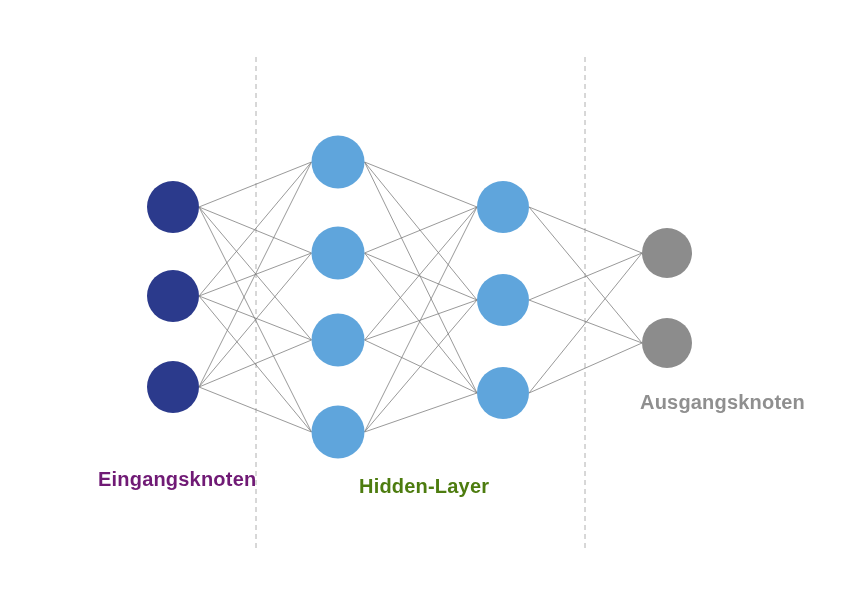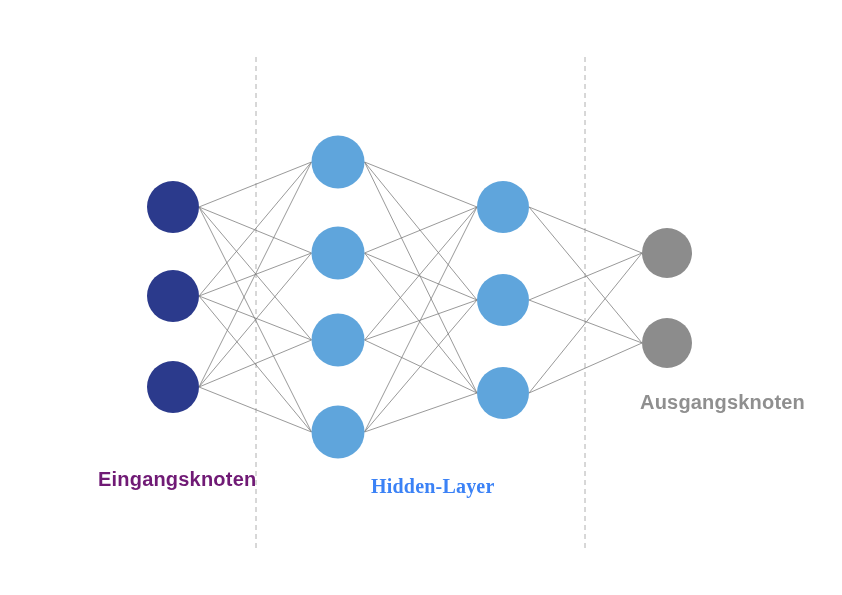--- a/index.html
+++ b/index.html
@@ -74,16 +74,16 @@
       <circle cx="338" cy="432" r="26.5" fill="#5FA5DC"></circle>
       <circle cx="503" cy="207" r="26" fill="#5FA5DC"></circle>
       <circle cx="503" cy="300" r="26" fill="#5FA5DC"></circle>
       <circle cx="503" cy="393" r="26" fill="#5FA5DC"></circle>
       <circle cx="667" cy="253" r="25" fill="#8C8C8C"></circle>
       <circle cx="667" cy="343" r="25" fill="#8C8C8C"></circle>
     </svg>
 
   <div class="layer-label" id="label-input" style="left: 98px; top: 449px; color: #701a75; margin-top: 19px;">Eingangsknoten</div>
 
-  <div class="layer-label" id="label-hidden" style="left: 371px; top: 475px; color: #3b82f6; font-family: Liberation Serif, serif;">Hidden-Layer</div>
+  <div class="layer-label" id="label-hidden" style="left: 359px; top: 475px; color: #4d7c0f;">Hidden-Layer</div>
 
   <div class="layer-label" id="label-output" style="left: 640px; top: 391px; color: rgb(143, 143, 143);">Ausgangsknoten</div>
 </div>
 
 </body></html>

